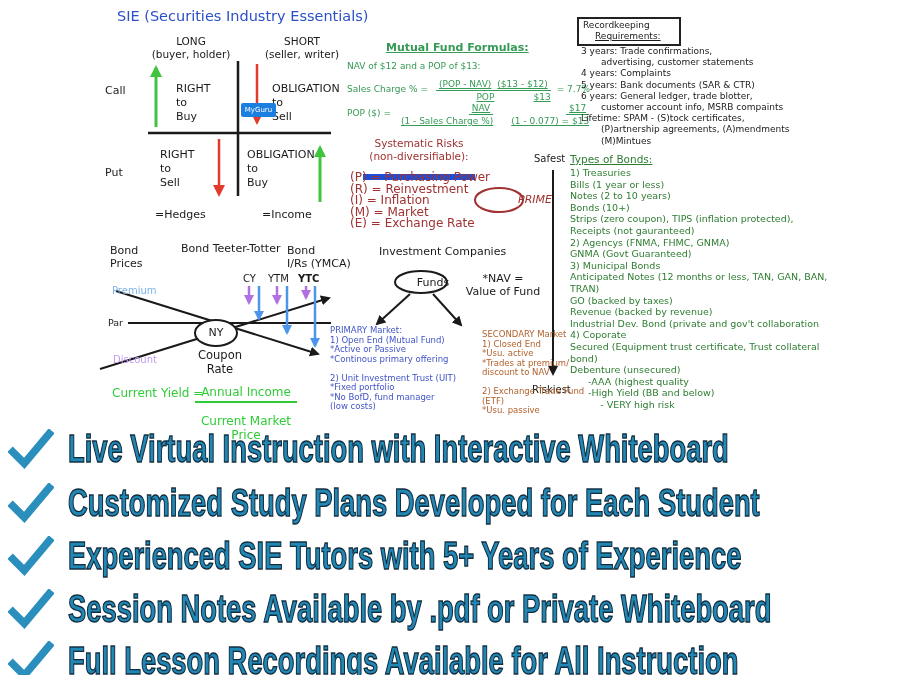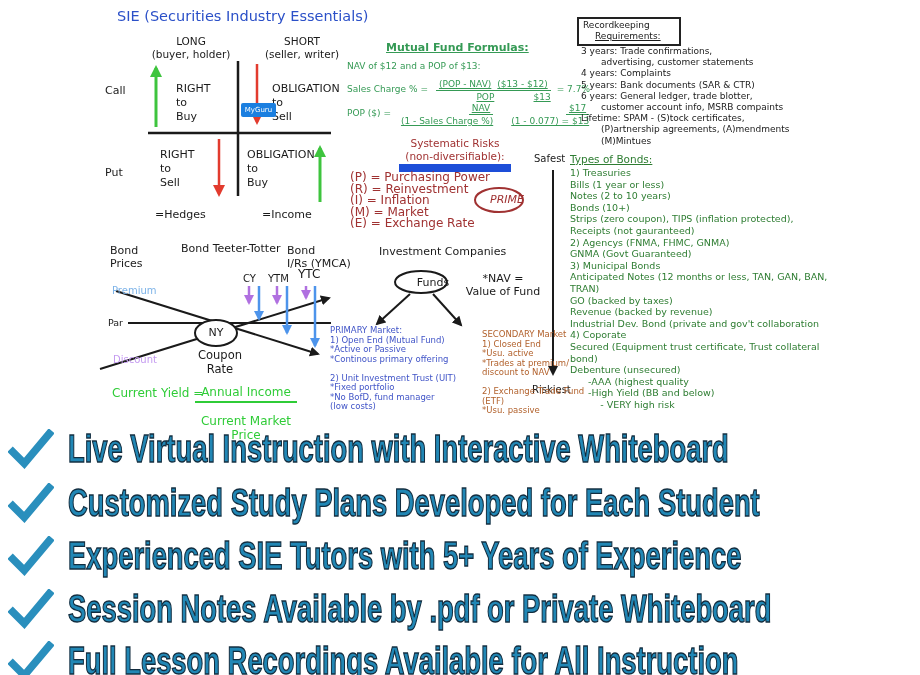--- a/index.html
+++ b/index.html
@@ -10,21 +10,21 @@
   .ctr{text-align:center;}
   svg.overlay{position:absolute;left:0;top:0;pointer-events:none;}
   
   .frow{position:absolute;display:flex;align-items:flex-start;color:#359a55;font-size:9px;}
   .frac{display:inline-flex;flex-direction:column;align-items:flex-end;text-decoration:underline;}
   .frac .nm{border-bottom:1px solid currentColor;padding:0 3px 1px 3px;}
   .frac .dn{padding-top:1px;}
   .flabel{padding-top:5px;}
   .fres{padding-top:5px;}
   
-  .sys-head{border-bottom:8px solid #1d4ed8;padding-bottom:2px;margin-left:36px;}
+  .sys-head{border-bottom:6px solid #1d4ed8;padding-bottom:12px;}
   .prime-txt{font-style:italic;}
   
   .rk-box{position:absolute;border:2px solid #222;padding:1px 4px 2px 4px;font-size:9px;line-height:11px;color:#1a1a1a;}
   .rk-box .l2{padding-left:12px;text-decoration:underline;}
   
   .badge{position:absolute;background:#1b7fe0;color:#fff;display:flex;align-items:center;justify-content:center;font-size:7px;border-radius:2px;}
   
   .bullet-row{position:absolute;left:0;display:flex;align-items:center;height:46px;}
   .bullet-row .check{margin-left:8px;flex:0 0 auto;}
   .bullet-text{margin-left:14px;font-size:38px;font-weight:bold;letter-spacing:0;
@@ -133,21 +133,21 @@
     </span>
   </div>
 
   <div class="t ctr sys-head" style="left:363px;top:137px;width:112px;font-size:10.5px;color:#a03232;">Systematic Risks
 (non-diversifiable):</div>
   <div class="t" style="left:350px;top:172px;font-size:12px;line-height:11.5px;color:#a03232;white-space:pre;">(P) = Purchasing Power
 (R) = Reinvestment
 (I) = Inflation
 (M) = Market
 (E) = Exchange Rate</div>
-  <div class="t ctr prime-txt" style="left:476px;top:193px;width:62px;font-size:11px;color:#a03232;">PRIME</div>
+  <div class="t ctr prime-txt" style="left:476px;top:193px;width:62px;font-size:11px;color:#a03232;padding-left:28px;">PRIME</div>
 
   <div class="rk-box" style="left:577px;top:17px;width:92px;">
     <div class="l1">Recordkeeping</div>
     <div class="l2">Requirements:</div>
   </div>
   <div class="t pre" style="left:581px;top:46px;font-size:9px;line-height:11.2px;">3 years: Trade confirmations,
        advertising, customer statements
 4 years: Complaints
 5 years: Bank documents (SAR &amp; CTR)
 6 years: General ledger, trade blotter,
@@ -185,21 +185,21 @@
 Prices</div>
   <div class="t" style="left:181px;top:242px;font-size:11px;">Bond Teeter-Totter</div>
   <div class="t" style="left:287px;top:244px;font-size:11px;">Bond
 I/Rs (YMCA)</div>
   <div class="t" style="left:112px;top:285px;font-size:10px;color:#7db3e8;">Premium</div>
   <div class="t" style="left:108px;top:317px;font-size:9.5px;">Par</div>
   <div class="t" style="left:113px;top:354px;font-size:10px;color:#c49af0;">Discount</div>
   <div class="t ctr" style="left:200px;top:326px;width:32px;font-size:11px;">NY</div>
   <div class="t" style="left:243px;top:273px;font-size:10px;">CY</div>
   <div class="t" style="left:268px;top:273px;font-size:10px;">YTM</div>
-  <div class="t" style="left:298px;top:267px;font-size:12px;">YTC</div>
+  <div class="t" style="left:298px;top:273px;font-size:10px;font-weight:bold;">YTC</div>
   <div class="t ctr" style="left:190px;top:349px;width:60px;font-size:11.5px;">Coupon
 Rate</div>
   <div class="t" style="left:112px;top:386px;font-size:12px;color:#2fcc37;">Current Yield =</div>
   <div class="abs" style="left:195px;top:385px;width:102px;color:#2fcc37;font-size:12px;text-align:center;">
     <div style="border-bottom:2px solid #2fcc37;padding-bottom:2px;">Annual Income</div>
     <div style="padding-top:11px;">Current Market Price</div>
   </div>
 
   <div class="t" style="left:379px;top:245px;font-size:11px;">Investment Companies</div>
   <div class="t ctr" style="left:398px;top:276px;width:70px;font-size:11px;">Funds</div>

